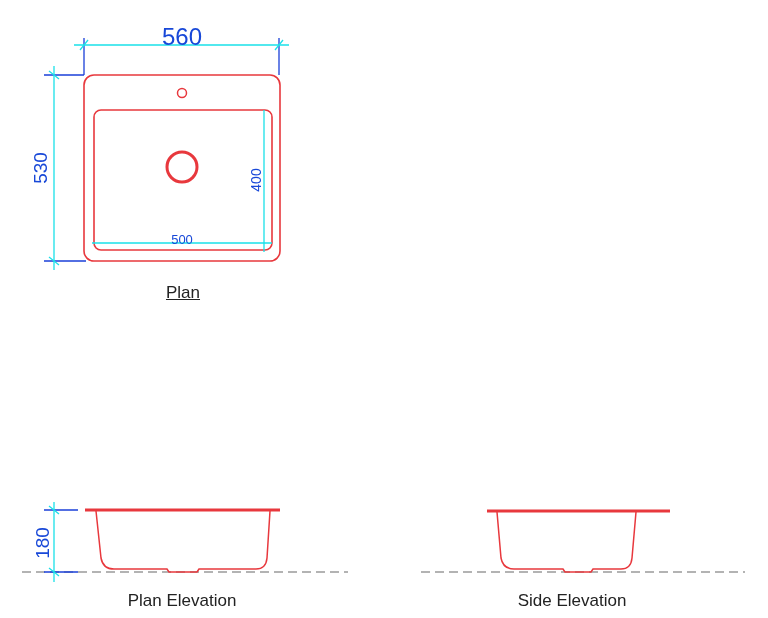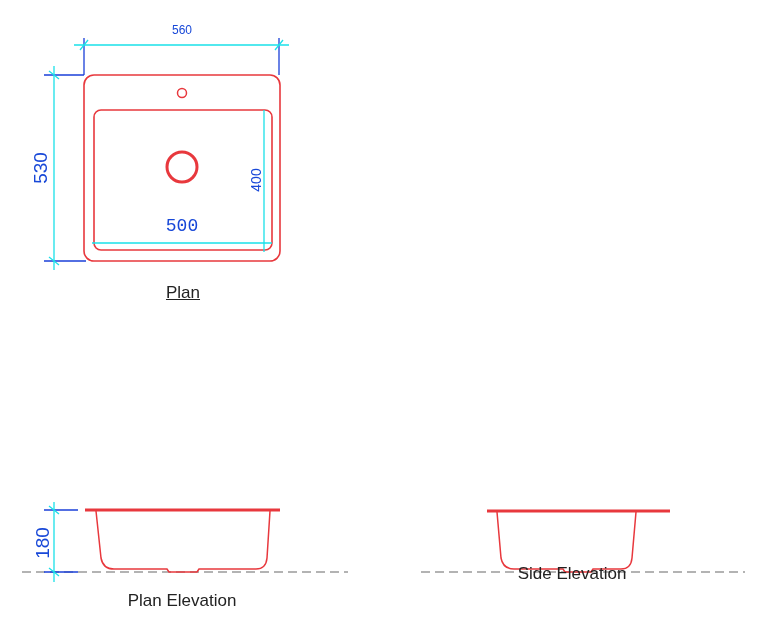--- a/index.html
+++ b/index.html
@@ -46,21 +46,21 @@
     <line x1="49" y1="568" x2="59" y2="576" stroke="#19e0e8" stroke-width="1.3"></line>
   </g>
 
   <g fill="none">
     <line x1="421" y1="572" x2="745" y2="572" stroke="#9a9a9a" stroke-width="1.5" stroke-dasharray="9,5"></line>
     <line x1="487" y1="511" x2="670" y2="511" stroke="#e8383d" stroke-width="3"></line>
     <path d="M497 512 L501 558 Q503 569 514 569 L563 569 L565 572 L591 572 L593 569 L621 569 Q631 569 632 558 L636 512" stroke="#e8383d" stroke-width="1.5"></path>
   </g>
 </svg>
 
-<div class="lbl" style="left:182px;top:23px;font-size:12px;color:#1848d8;text-align:right;">560</div>
+<div class="lbl" style="left:182px;top:23px;font-size:24px;color:#1848d8;text-align:right;">560</div>
 <div style="position:absolute;left:25px;top:157px;font-size:19px;color:#1848d8;transform:rotate(-90deg);">530</div>
-<div class="lbl" style="left:182px;top:216px;font-size:18px;color:#1848d8;font-family:Liberation Mono, monospace;">500</div>
+<div class="lbl" style="left:182px;top:232px;font-size:13px;color:#1848d8;">500</div>
 <div style="position:absolute;left:244px;top:172px;font-size:14px;color:#1848d8;transform:rotate(-90deg);">400</div>
 <div style="position:absolute;left:27px;top:532px;font-size:19px;color:#1848d8;transform:rotate(-90deg);">180</div>
 
 <div class="lbl" style="left:183px;top:283px;text-decoration:underline;">Plan</div>
 <div class="lbl" style="left:182px;top:591px;">Plan Elevation</div>
-<div class="lbl" style="left:572px;top:564px;">Side Elevation</div>
+<div class="lbl" style="left:572px;top:591px;">Side Elevation</div>
 
 </body></html>

